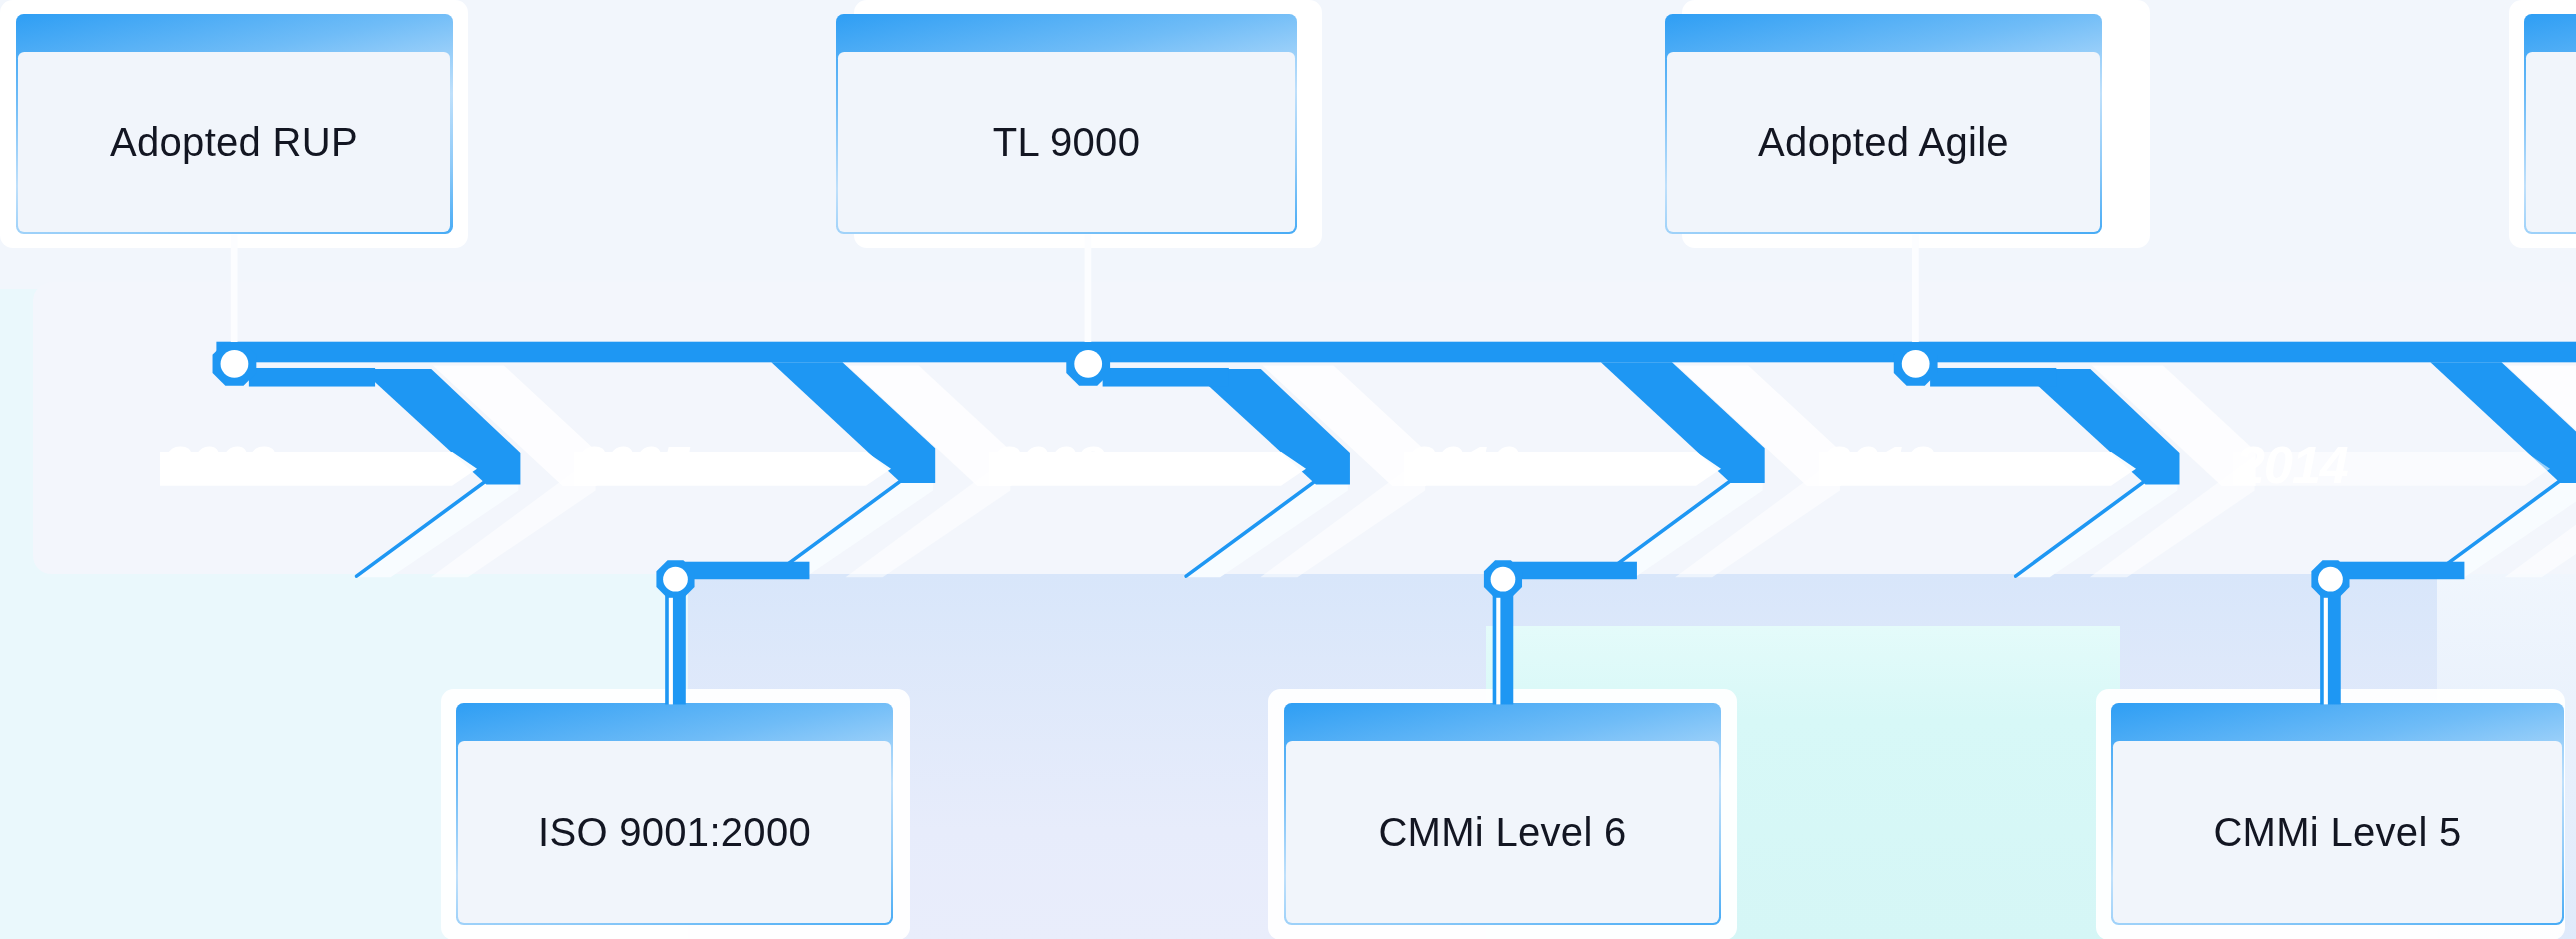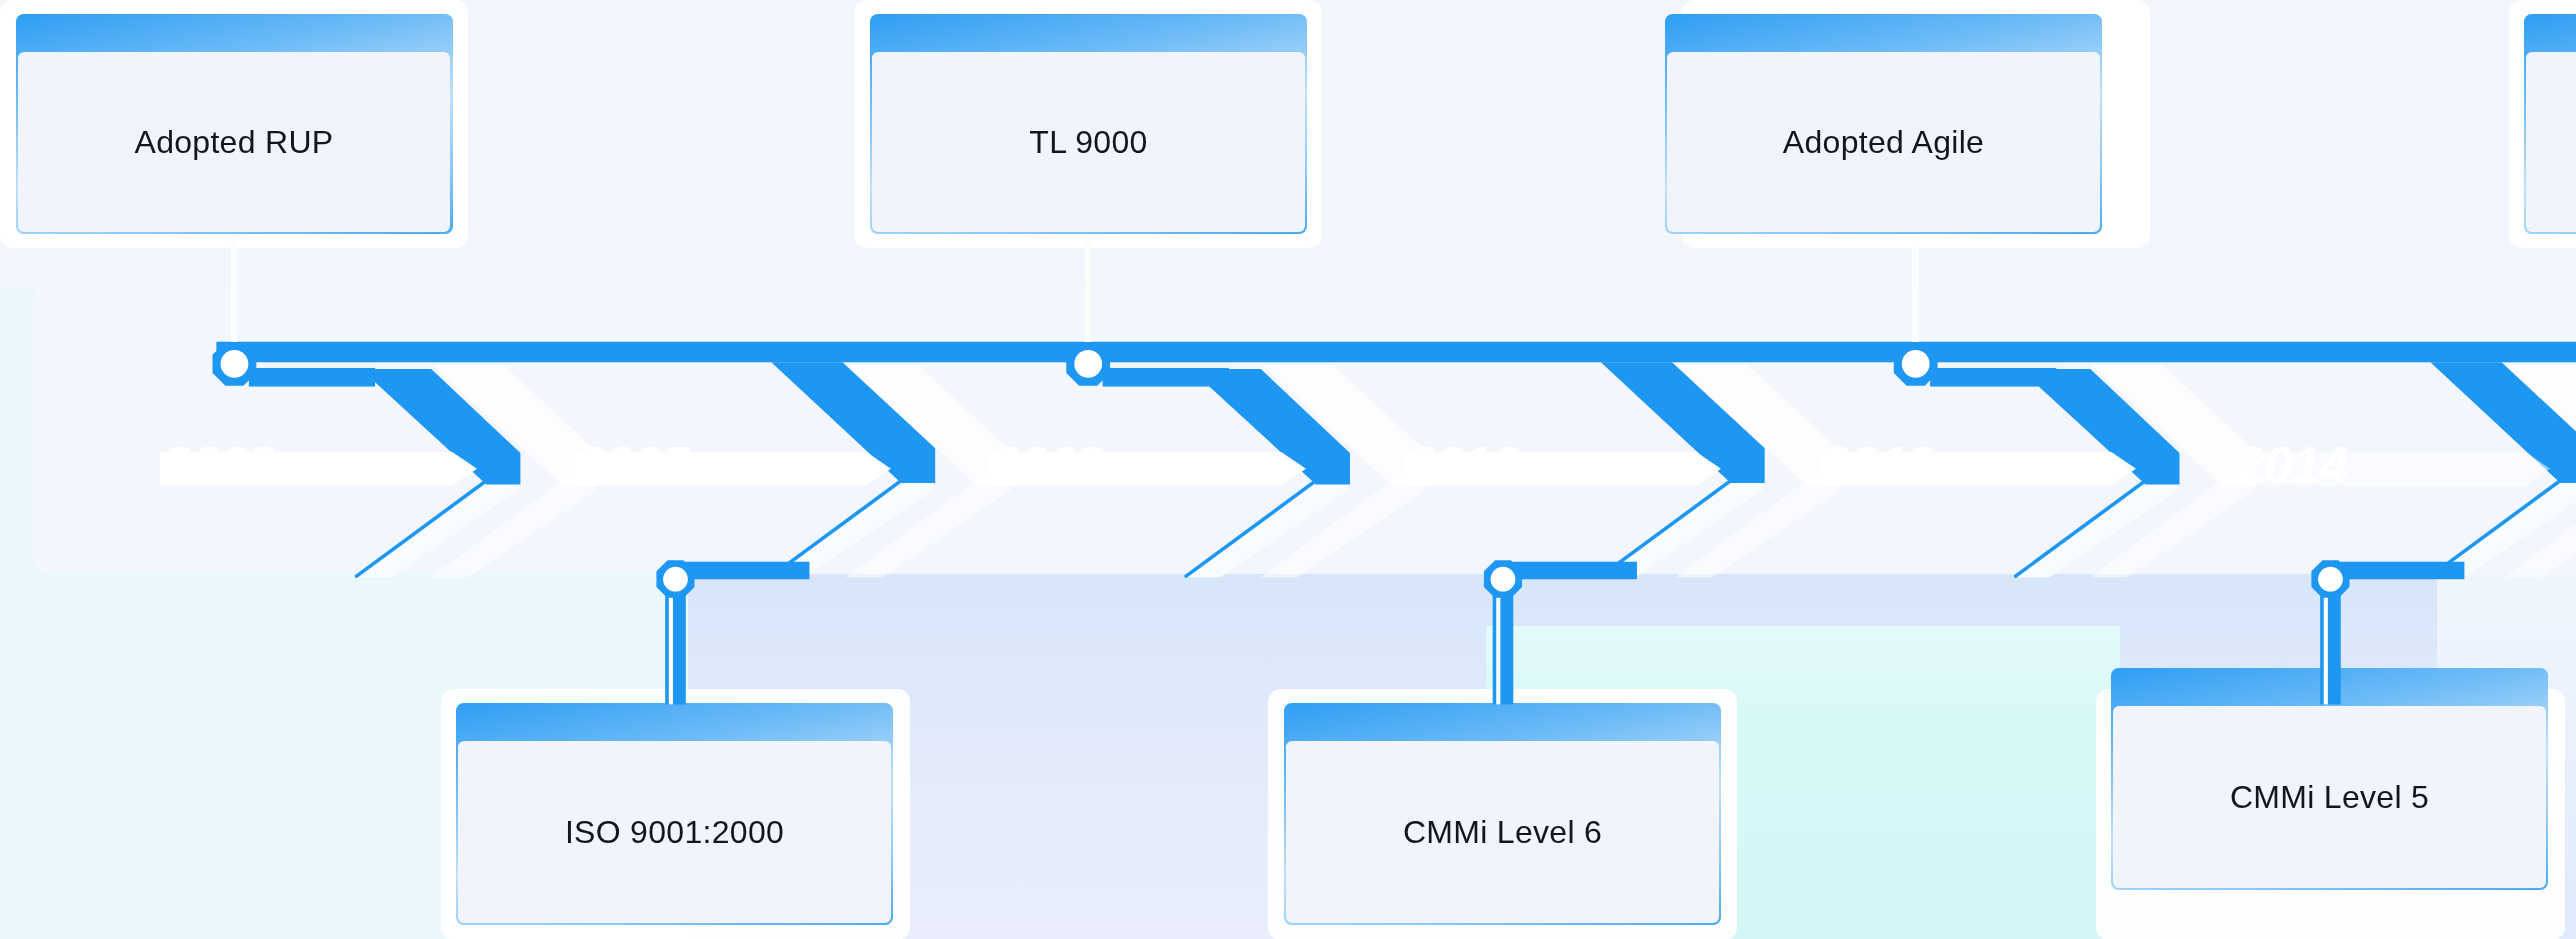--- a/index.html
+++ b/index.html
@@ -13,21 +13,21 @@
            background:linear-gradient(180deg,#e4fbfa 0%,#d7f8f7 30%,#d5f6f6 100%);}
   .bg-right{left:2437px;top:574px;width:943px;height:366px;
             background:linear-gradient(180deg,#f0f6fd 0%,#dfeafb 100%);}
   .ribbon{position:absolute;left:0;top:0;pointer-events:none;}
   
   .halo{position:absolute;background:rgba(255,255,255,0.94);border-radius:12.4px;}
   .card{position:absolute;width:437px;height:220px;border-radius:7.7px;
         background:linear-gradient(168deg,#2e9ef4 0%,#6fbcf7 28%,#bfe0fb 55%,#8ecaf8 78%,#47abf5 100%);}
   .card-inner{position:absolute;inset:2.1px;border-radius:6.2px;background:#f1f5fb;
               display:flex;flex-direction:column;justify-content:center;
-              text-align:center;color:#131622;font-size:32px;line-height:58px;
+              text-align:center;color:#131622;font-size:40px;line-height:58px;
               letter-spacing:0.3px;font-weight:500;margin-top:36px;}
   .card-bottom{height:222px;text-decoration:underline;}
   
   .yseg{position:absolute;top:443px;width:317px;height:49px;}
   .yband{position:absolute;left:0;top:8.8px;width:100%;height:34px;background:#ffffff;opacity:0.96;
          clip-path:polygon(0 0,calc(100% - 25px) 0,100% 50%,calc(100% - 25px) 100%,0 100%);}
   .yband.faint{opacity:0.55;}
   .ytext{position:absolute;left:3.1px;top:-4.1px;color:#ffffff;font-size:52px;line-height:52px;
          font-weight:700;font-style:italic;letter-spacing:-1px;white-space:nowrap;}
 </style>
@@ -42,21 +42,21 @@
   <div class="bg bg-right"></div>
 
   <div class="halo" style="left:0px;top:0px;width:468px;height:248px;"></div>
   <div class="card" style="left:15.5px;top:14.4px;">
     <div class="card-inner">
         <span>Adopted RUP</span>
       </div>
   </div>
 
   <div class="halo" style="left:854px;top:0px;width:468px;height:248px;"></div>
-  <div class="card" style="left:870px;top:14.4px;">
+  <div class="card" style="left:836px;top:14.4px;padding-left:24px;">
     <div class="card-inner">
         <span>TL 9000</span>
       </div>
   </div>
 
   <div class="halo" style="left:1682px;top:0px;width:468px;height:248px;"></div>
   <div class="card" style="left:1665px;top:14.4px;">
     <div class="card-inner">
         <span>Adopted Agile</span>
       </div>
@@ -78,21 +78,21 @@
   </div>
 
   <div class="halo" style="left:1268px;top:689px;width:469px;height:251px;"></div>
   <div class="card card-bottom" style="left:1284px;top:703px;">
     <div class="card-inner">
         <span>CMMi Level 6</span>
       </div>
   </div>
 
   <div class="halo" style="left:2096px;top:689px;width:469px;height:251px;"></div>
-  <div class="card card-bottom" style="left:2111px;top:668px;">
+  <div class="card card-bottom" style="left:2111px;top:703px;padding-left:16px;">
     <div class="card-inner">
         <span>CMMi Level 5</span>
       </div>
   </div>
 
   <svg class="ribbon" width="3380" height="940" viewBox="0 0 6560 1824">
     <defs>
       <polygon id="armUpEven" points="-318,703 -180,703 0,870 0,937 -66,937"></polygon>
       <polygon id="armUpOdd" points="-310,716 -173,716 0,879 0,940 -66,940"></polygon>
       <polygon id="armLow" points="-4,884 -4,952 -252,1120 -324,1120"></polygon>

